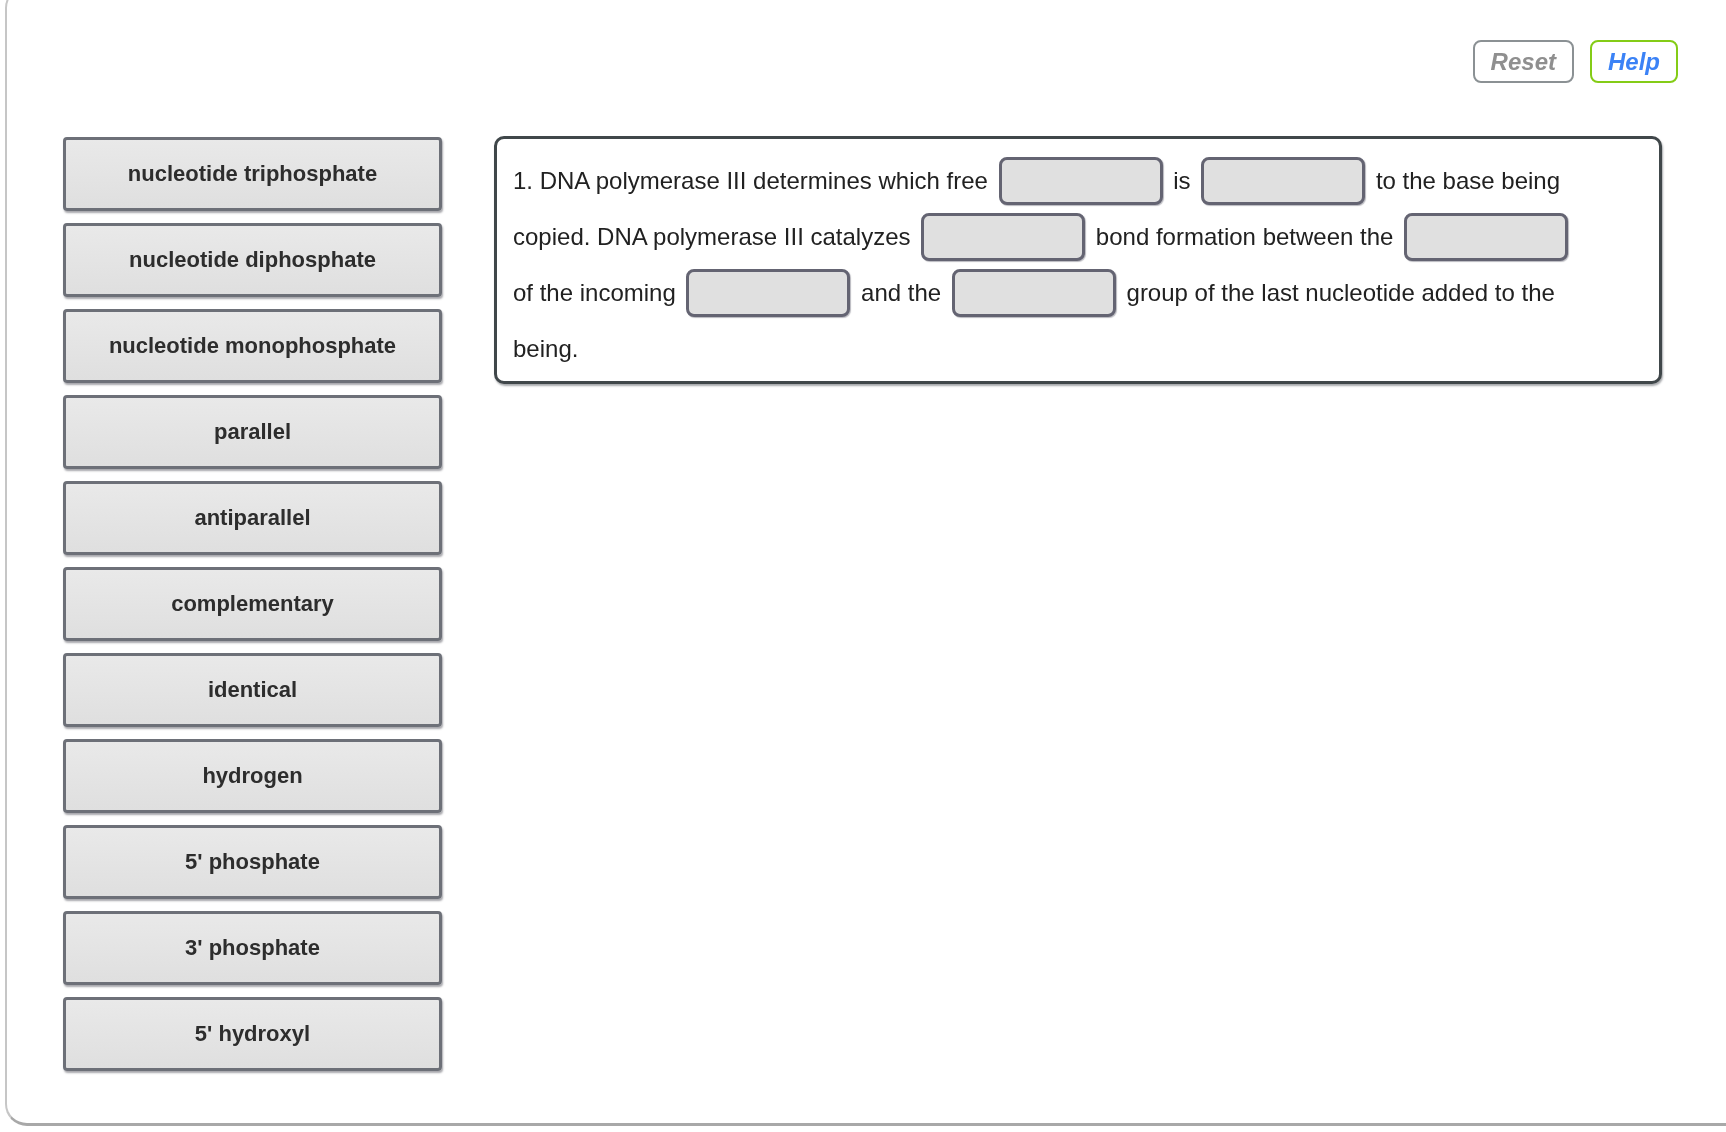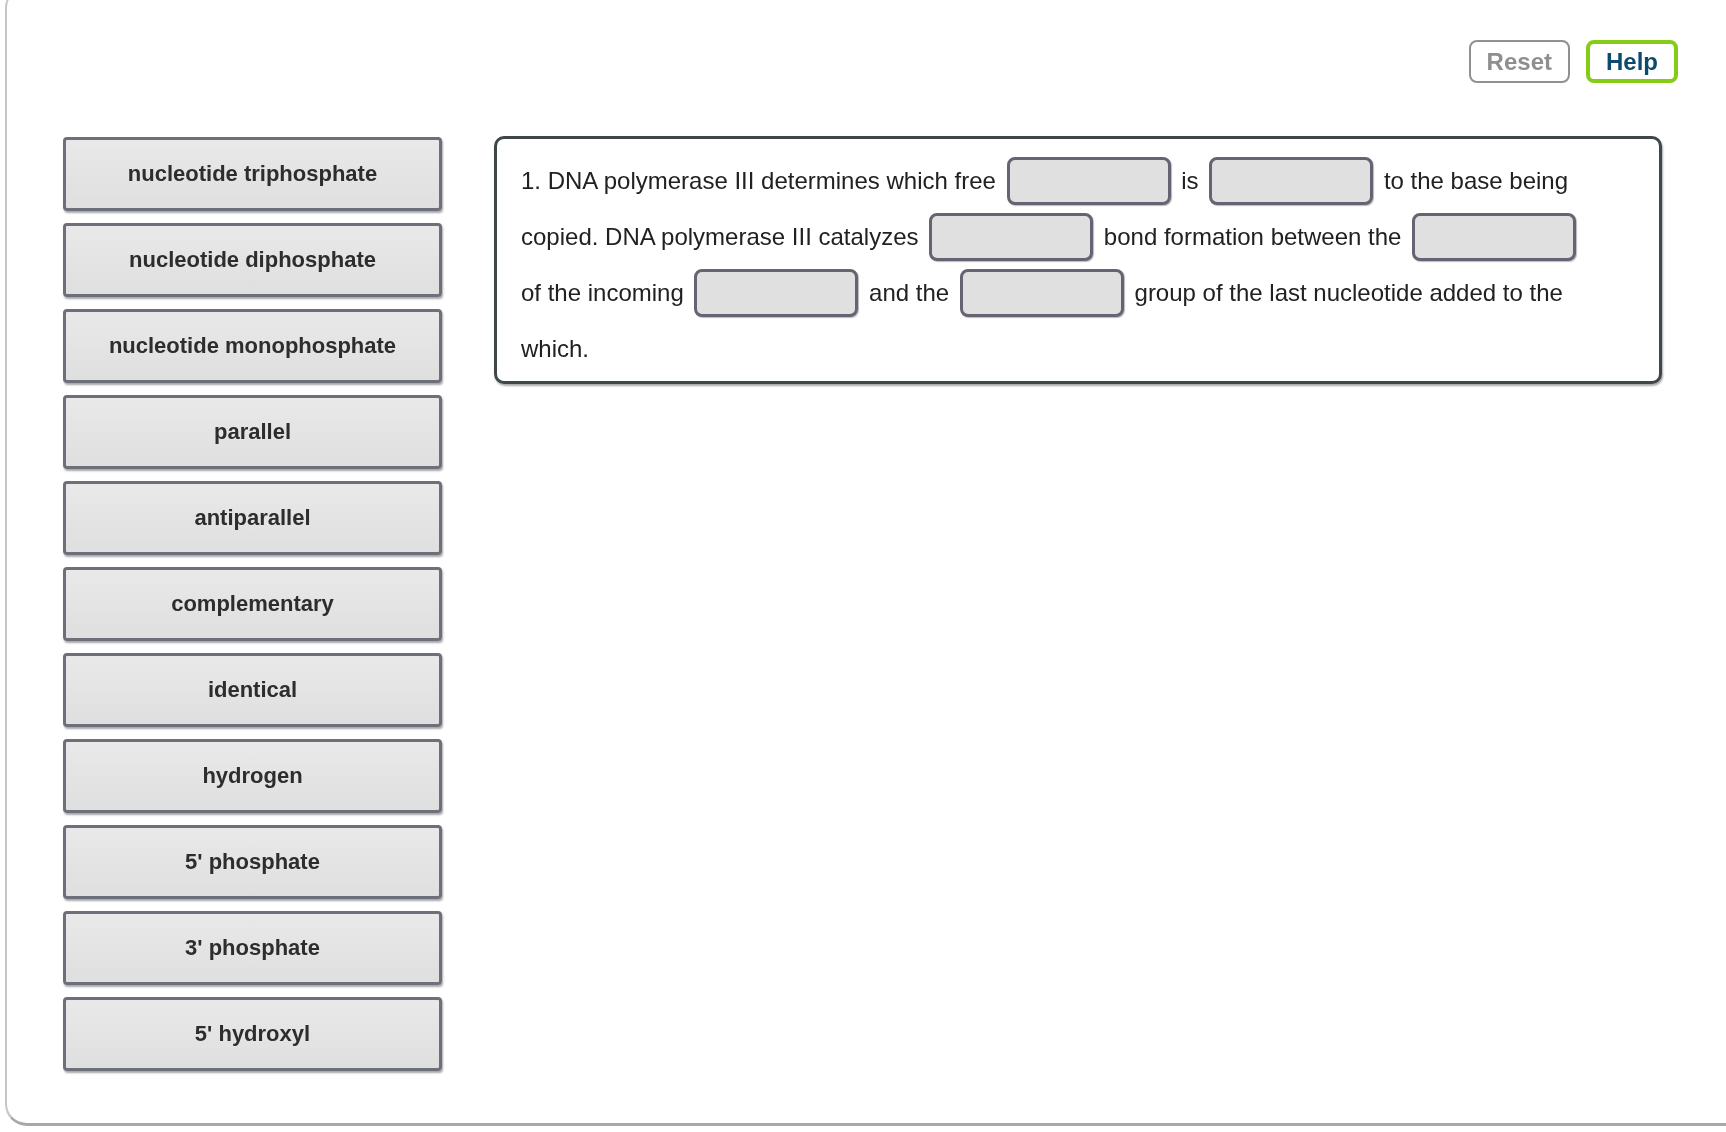--- a/index.html
+++ b/index.html
@@ -16,39 +16,39 @@
     width: 1758px; height: 1140px;
     border: 2px solid #c6c6c6;
     border-bottom: 3px solid #a8a8a8;
     border-radius: 22px;
     background: transparent;
     pointer-events: none;
   }
   .toolbar {
     position: absolute;
     top: 40px; right: 48px;
-    display: flex; gap: 16px;
+    display: flex; gap: 16px; font-style: italic;
   }
   .tool-btn {
     height: 43px;
     padding: 0 16px;
     background: #ffffff;
     border-radius: 8px;
     font-size: 24px;
     font-weight: bold;
     display: flex; align-items: center; justify-content: center;
     cursor: pointer;
   }
   .tool-btn.reset {
     color: #8f8f8f;
     border: 2px solid #8b9194;
   }
   .tool-btn.help {
-    color: #0c4a6e;
-    border: 4px solid #84cc16;
+    color: #3b82f6;
+    border: 2px solid #84cc16;
   }
   .word-bank {
     position: absolute;
     left: 63px; top: 137px;
     width: 379px;
     display: flex; flex-direction: column;
   }
   .word-btn {
     width: 379px; height: 74px;
     margin-bottom: 12px;
@@ -64,21 +64,21 @@
     user-select: none;
   }
   .question-panel {
     position: absolute;
     left: 494px; top: 136px;
     width: 1168px;
     border: 3px solid #40474a;
     border-radius: 10px;
     background: #ffffff;
     box-shadow: 1px 2px 2px rgba(60,65,70,0.45);
-    padding: 12px 16px 6px 24px;
+    padding: 12px 16px 6px 16px;
   }
   .q-line {
     height: 56px;
     line-height: 56px;
     white-space: nowrap;
     font-size: 24px;
     color: #212121;
   }
   .q-text {
     vertical-align: middle;
@@ -116,14 +116,14 @@
     <div class="word-btn">hydrogen</div>
     <div class="word-btn">5' phosphate</div>
     <div class="word-btn">3' phosphate</div>
     <div class="word-btn">5' hydroxyl</div>
   </div>
 
 <div class="question-panel">
     <div class="q-line"><span class="q-text">1. DNA polymerase III determines which free</span> <span class="blank"></span> <span class="q-text">is</span> <span class="blank"></span> <span class="q-text">to the base being</span> </div>
     <div class="q-line"><span class="q-text">copied. DNA polymerase III catalyzes</span> <span class="blank"></span> <span class="q-text">bond formation between the</span> <span class="blank"></span> </div>
     <div class="q-line"><span class="q-text">of the incoming</span> <span class="blank"></span> <span class="q-text">and the</span> <span class="blank"></span> <span class="q-text">group of the last nucleotide added to the</span> </div>
-    <div class="q-line"><span class="q-text">which.</span> </div>
+    <div class="q-line"><span class="q-text">being.</span> </div>
   </div>
 
 </body></html>

